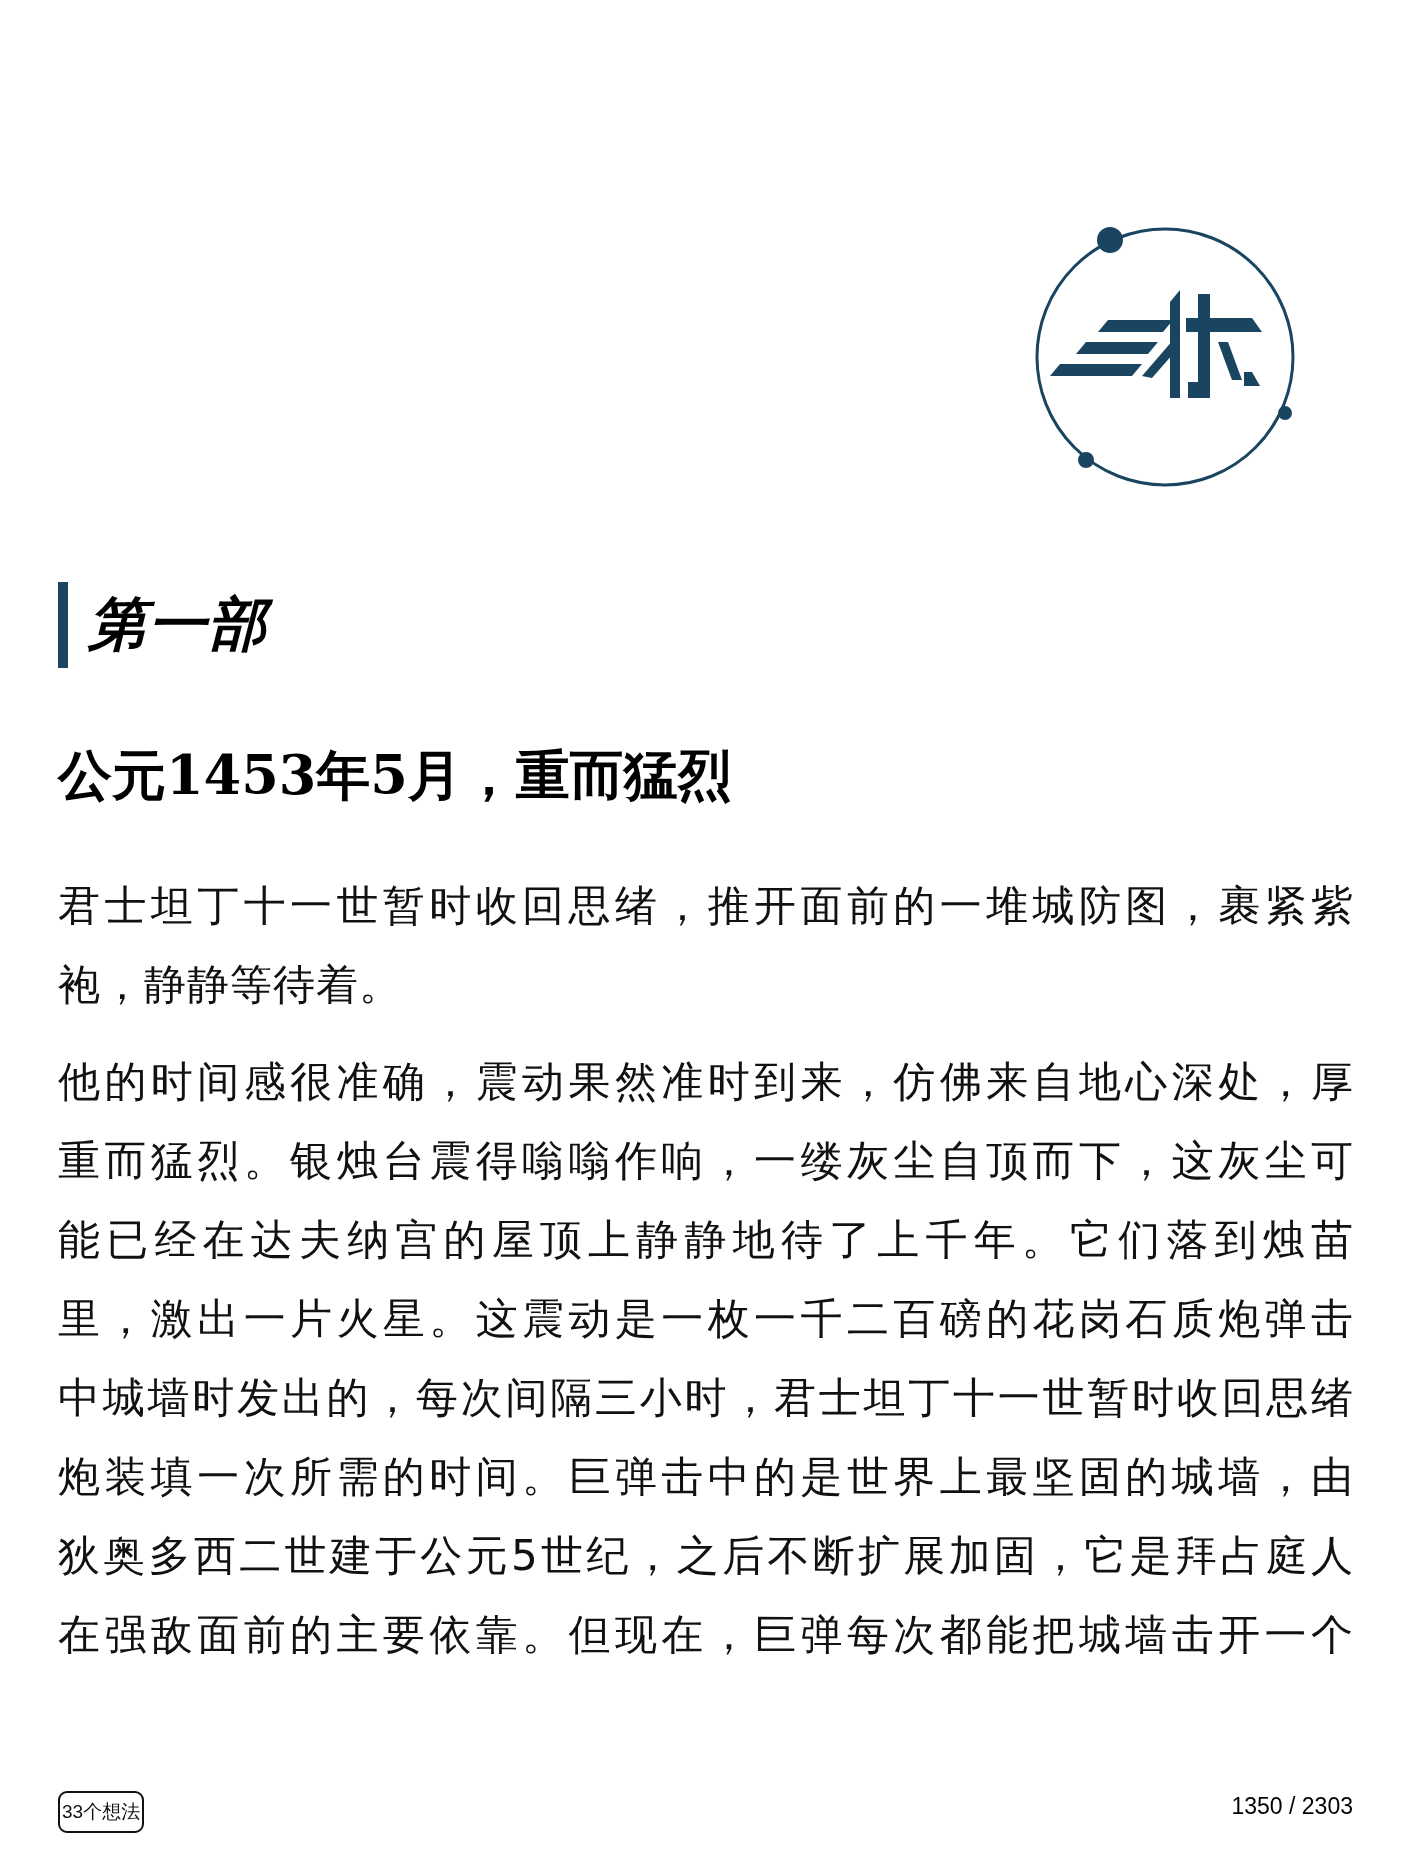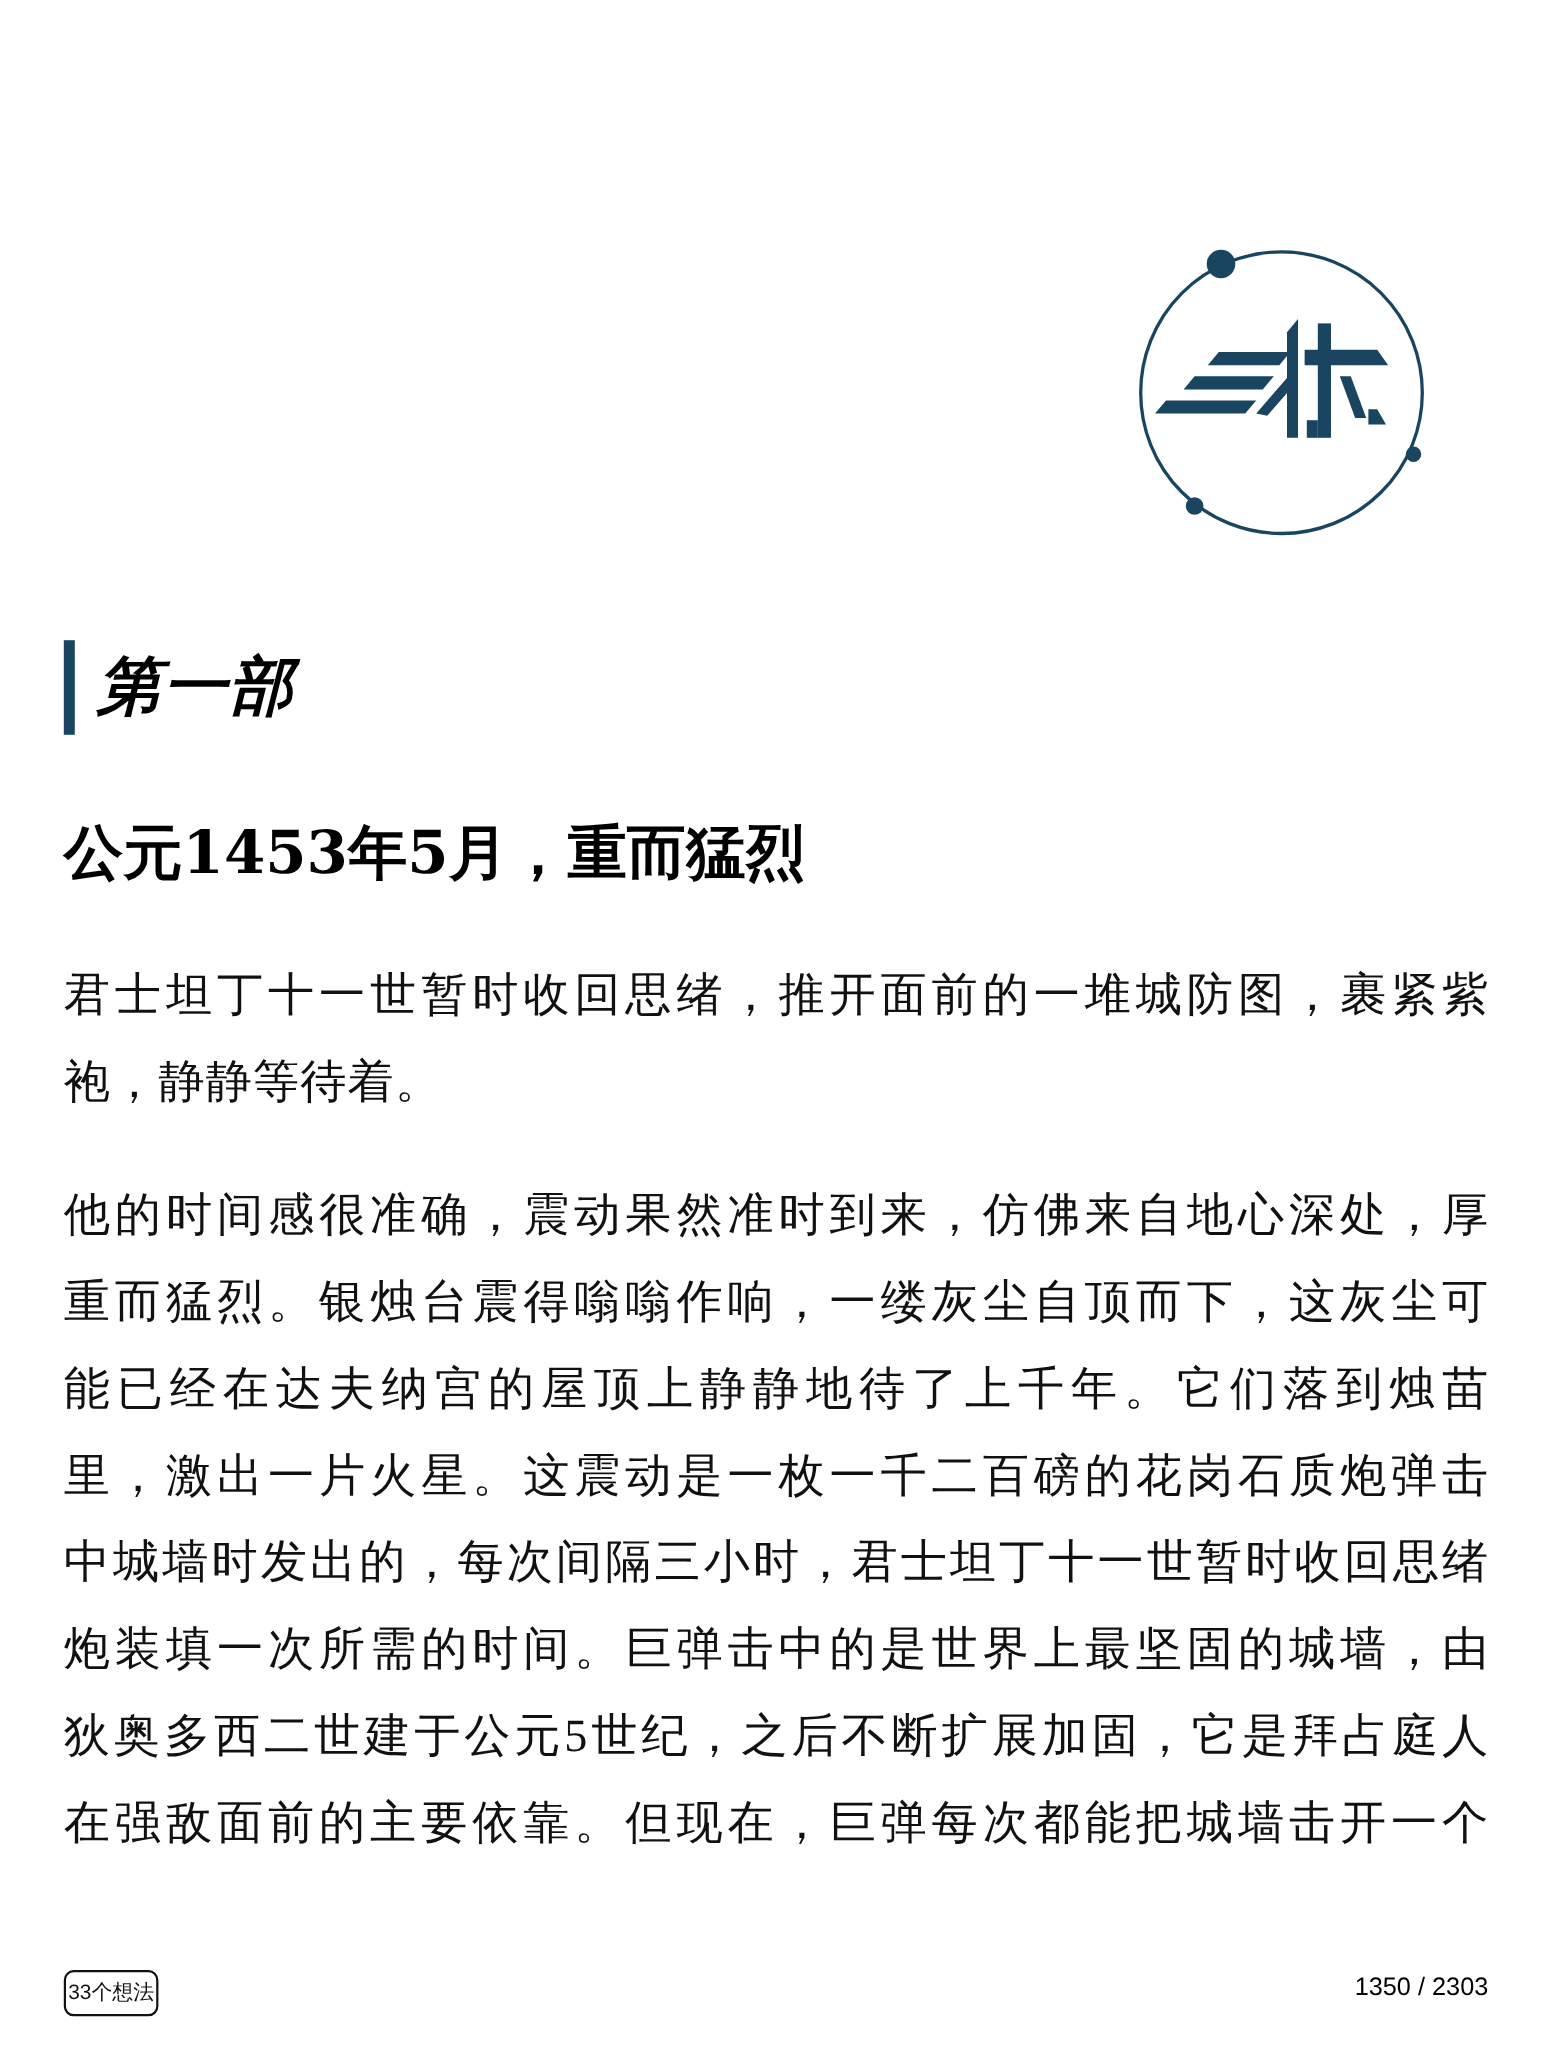--- a/index.html
+++ b/index.html
@@ -7,22 +7,22 @@
          font-family: "DejaVu Sans", "Liberation Sans", sans-serif; color:#111; }
   .logo { position:absolute; left:1030px; top:222px; width:270px; height:270px; }
   .part { position:absolute; left:58px; top:582px; height:86px; display:flex; align-items:center;font-style:italic; }
   .part-bar { width:10px; height:86px; background:#1a4560; margin-right:20px; }
   .part-title { font-family:"DejaVu Serif","Liberation Serif",serif; font-weight:bold; font-size:58px; letter-spacing:2px; color:#000; }
   .chapter { position:absolute; left:58px; top:740px; font-family:"DejaVu Serif","Liberation Serif",serif;
              font-weight:bold; font-size:54px; color:#000; white-space:nowrap; }
   .body { position:absolute; left:58px; width:1296px; font-size:42px; line-height:79px;
           text-align:justify; text-align-last:justify; color:#111; letter-spacing:1px; }
   .p1 { top:866px; }
-  .p2 { top:1066px; }
-  .line { display:block; height:79px; white-space:nowrap; overflow:hidden;font-family:Liberation Serif, serif; }
+  .p2 { top:1042px; }
+  .line { display:block; height:79px; white-space:nowrap; overflow:hidden; }
   .line.last { text-align-last:left; }
   .thoughts { position:absolute; left:58px; top:1791px; height:38px; padding:0 2px;
               border:2.5px solid #111; border-radius:9px; font-size:19px; line-height:38px; color:#111;
               font-family:"Liberation Sans", sans-serif; }
   .pages { position:absolute; right:51px; top:1793px; font-size:23px; color:#000000;
            font-family:"Liberation Sans", sans-serif; }
 </style>
 </head>
 <body>
 

